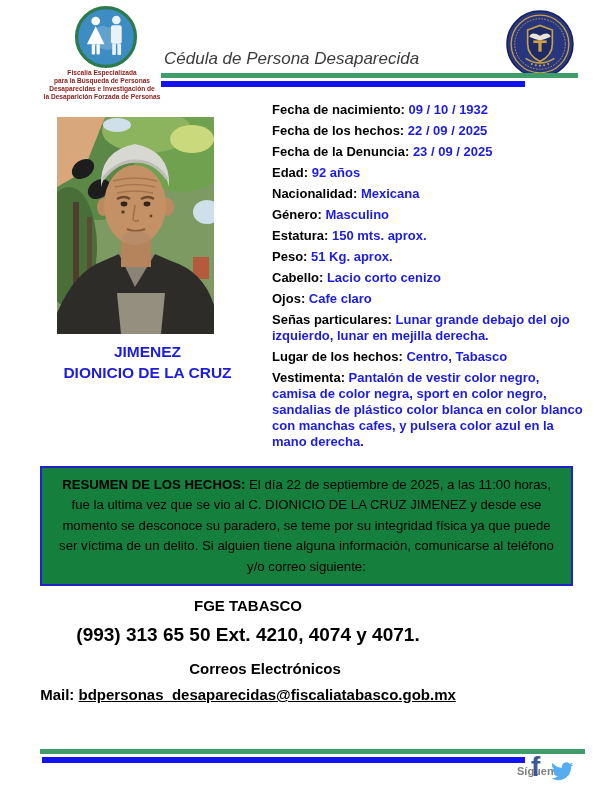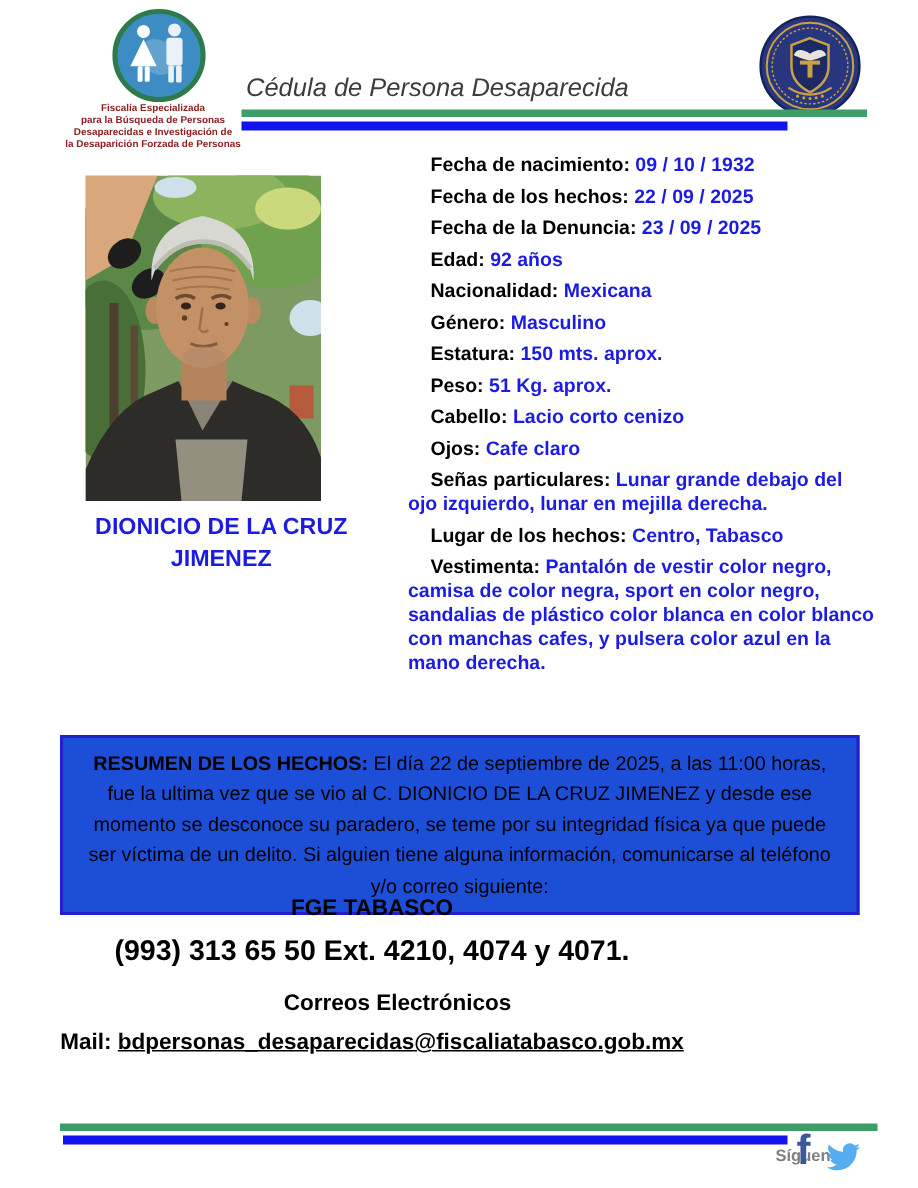--- a/index.html
+++ b/index.html
@@ -25,28 +25,28 @@
   
   .photo { left:57px; top:117px; width:157px; height:217px; }
   .name-block {
     left:25px; top:341px; width:245px; text-align:center;
     font-size:15.5px; font-weight:bold; color:#1c1ce0; line-height:21px;
   }
 
   
   .details { left:272px; top:102px; width:312px; }
   .detail { margin:0 0 5px 0; font-size:13px; line-height:16px; font-weight:bold; }
-  .dlabel { color:#000000;margin-left:15px; }
+  .dlabel { color:#000000; }
   .dvalue { color:#1c1ce0; }
 
   
   .summary-box {
     left:40px; top:466px; width:529px; height:116px;
-    border:2px solid #2121cc; background:#1d4ed8;
-    display:flex; align-items:center;margin-top:24px;
+    border:2px solid #2121cc; background:#15803d;
+    display:flex; align-items:center;
   }
   .summary-text {
     padding:6px 16px; font-size:13.2px; line-height:20.5px;
     text-align:center; color:#000;
   }
   .summary-label { font-weight:bold; }
 
   
   .contact { left:0; top:597px; width:496px; text-align:center; color:#000; font-weight:bold; }
   .contact-org   { font-size:15px; margin:0 0 10px 0; }
@@ -163,22 +163,22 @@
       <ellipse cx="90" cy="87" rx="3.4" ry="2.4" fill="#33231a"></ellipse>
       <path d="M78,88 L76,102 Q78,106 82,103" stroke="#a06f48" stroke-width="1.6" fill="none"></path>
       <path d="M70,112 Q78,116 88,112" stroke="#8a5a3a" stroke-width="2" fill="none"></path>
       <ellipse cx="79" cy="121" rx="14" ry="7" fill="#b08a6a" opacity="0.6"></ellipse>
       <circle cx="66" cy="95" r="1.8" fill="#5f4026"></circle>
       <circle cx="94" cy="99" r="1.4" fill="#5f4026"></circle>
     </svg>
   </div>
 
   <div class="abs name-block">
+    <div>JIMENEZ</div>
     <div>DIONICIO DE LA CRUZ</div>
-    <div>JIMENEZ</div>
   </div>
 
   <div class="abs details">
     <p class="detail"><span class="dlabel">Fecha de nacimiento:</span> <span class="dvalue">09 / 10 / 1932</span></p>
     <p class="detail"><span class="dlabel">Fecha de los hechos:</span> <span class="dvalue">22 / 09 / 2025</span></p>
     <p class="detail"><span class="dlabel">Fecha de la Denuncia:</span> <span class="dvalue">23 / 09 / 2025</span></p>
     <p class="detail"><span class="dlabel">Edad:</span> <span class="dvalue">92 años</span></p>
     <p class="detail"><span class="dlabel">Nacionalidad:</span> <span class="dvalue">Mexicana</span></p>
     <p class="detail"><span class="dlabel">Género:</span> <span class="dvalue">Masculino</span></p>
     <p class="detail"><span class="dlabel">Estatura:</span> <span class="dvalue">150 mts. aprox.</span></p>

